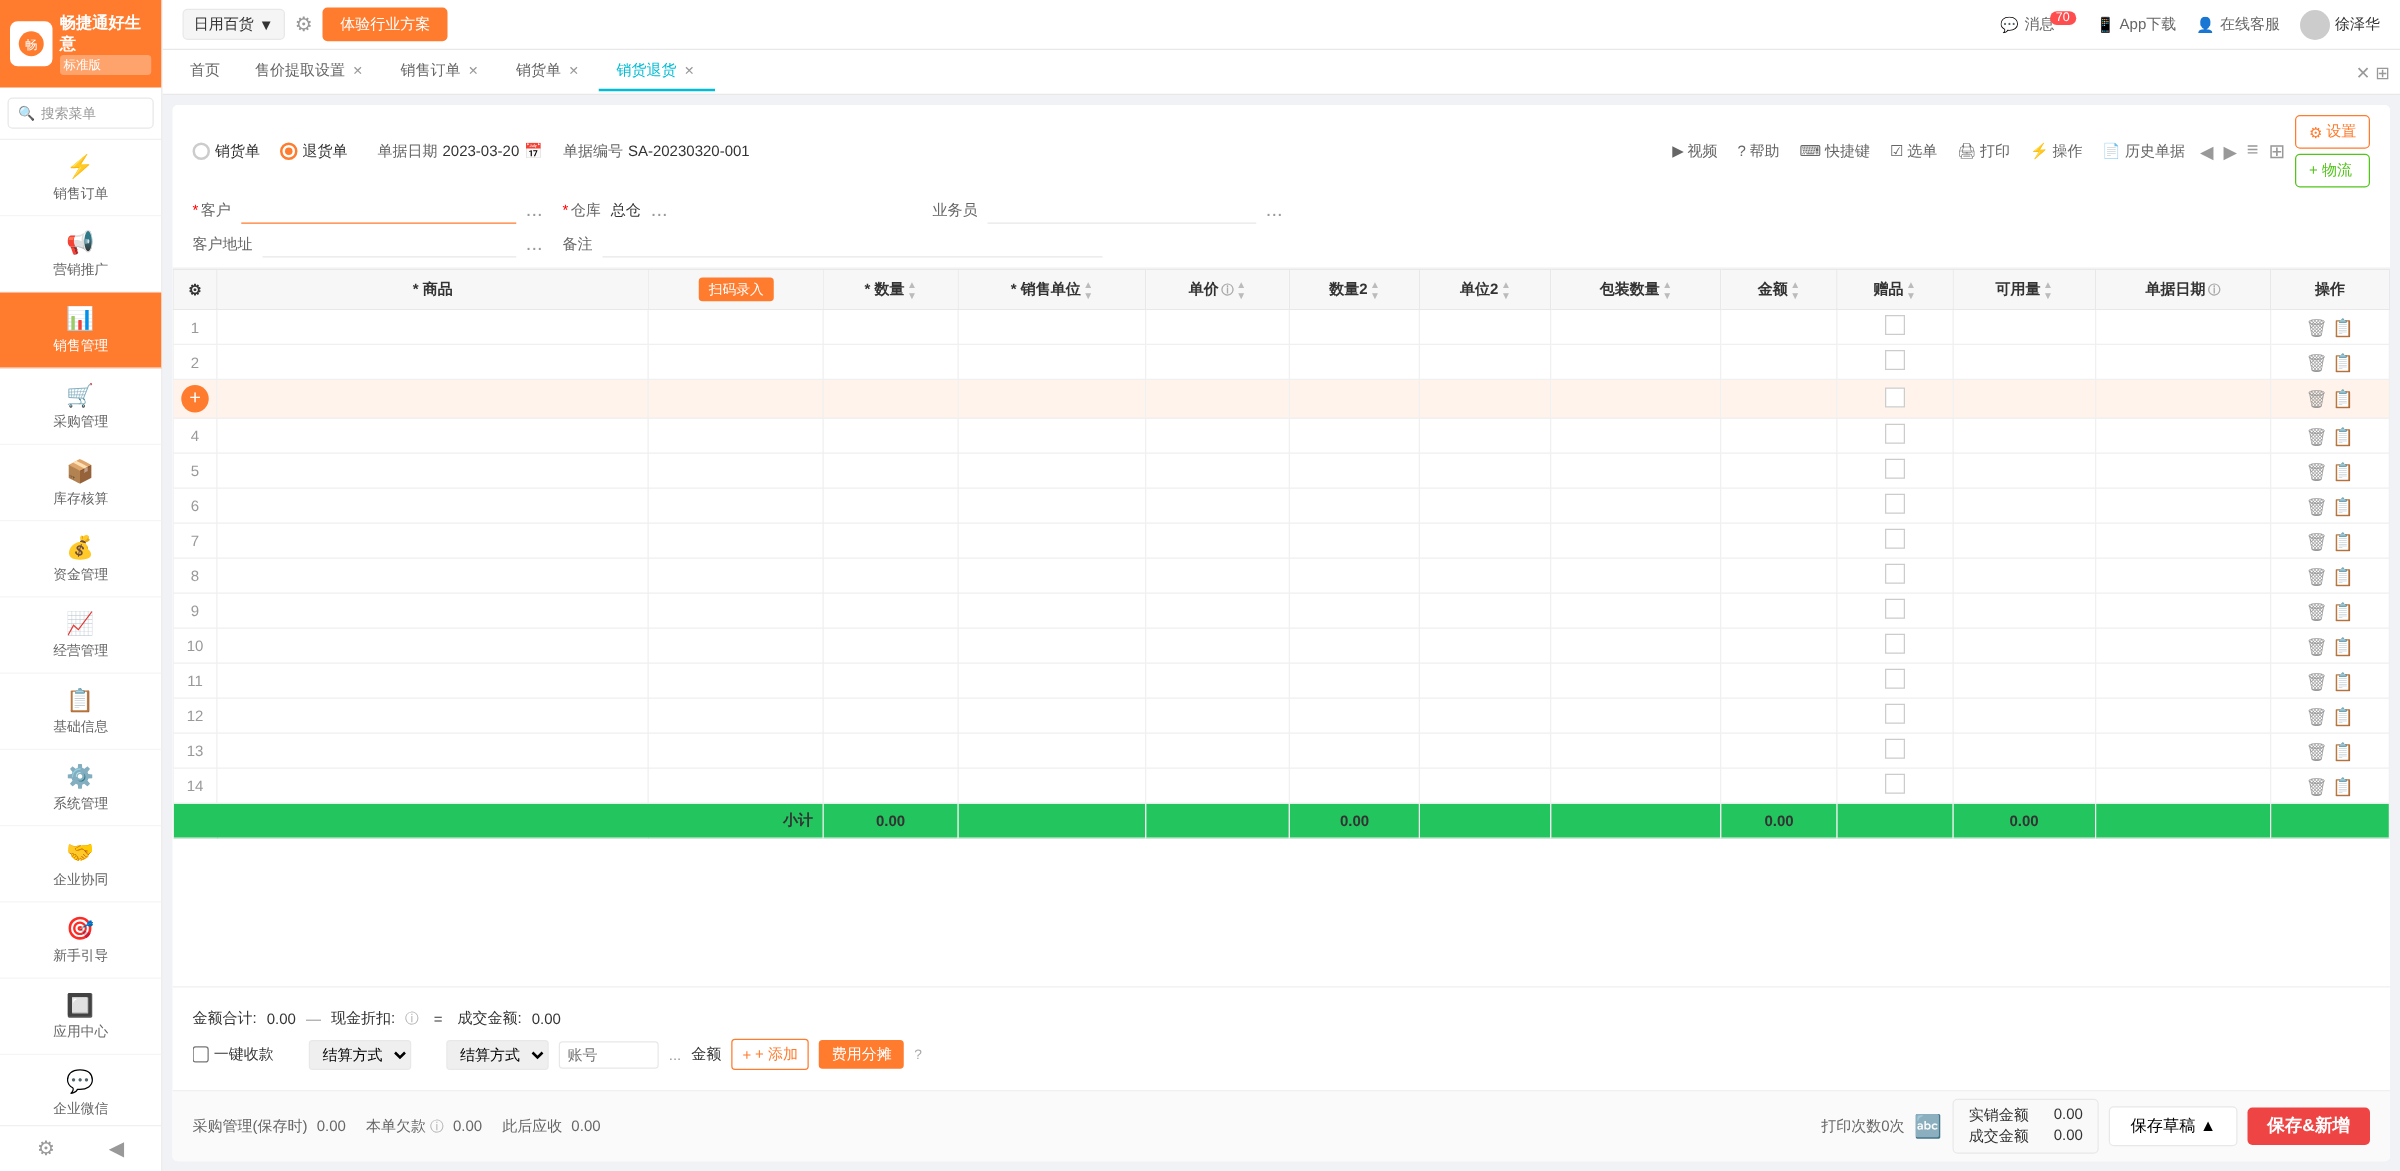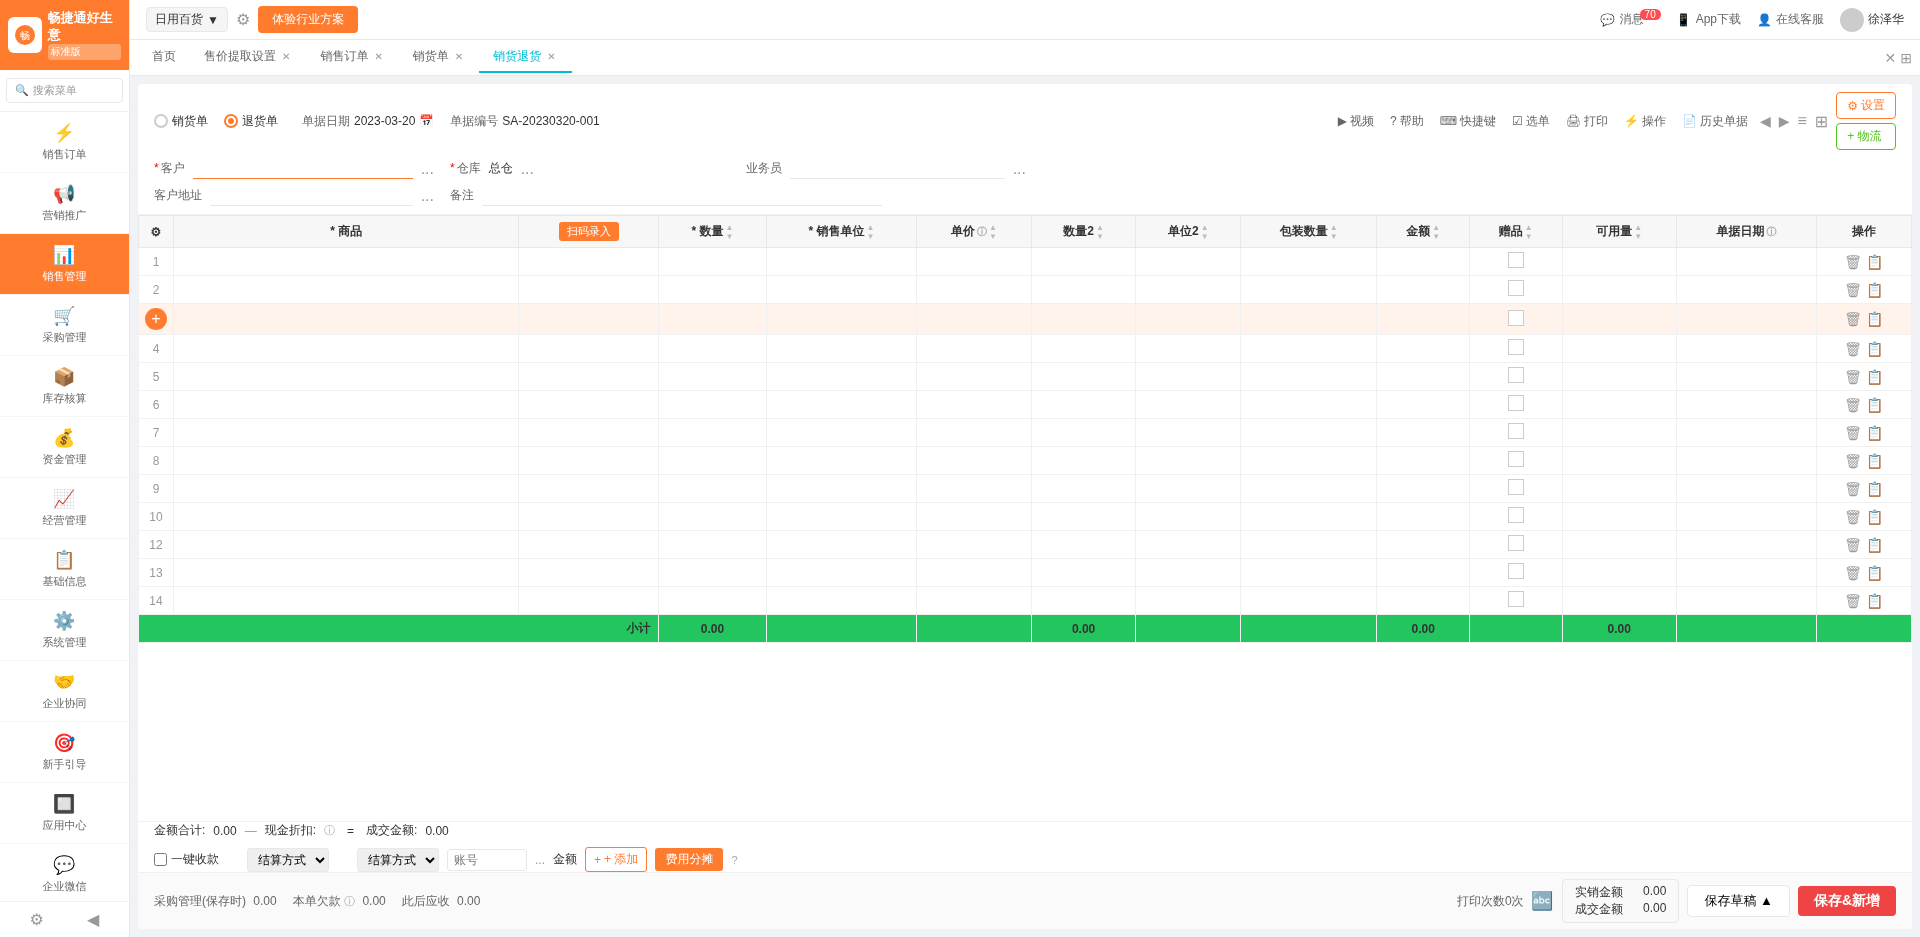--- a/index.html
+++ b/index.html
@@ -85,21 +85,21 @@
     .scan-btn { background: #ff7b2e; color: #fff; border: none; border-radius: 3px; padding: 2px 8px; font-size: 11px; cursor: pointer; }
     .col-sort { display: flex; align-items: center; gap: 2px; justify-content: center; }
     .sort-arrows { display: flex; flex-direction: column; font-size: 8px; color: #bbb; }
     .checkbox-cell { width: 16px; height: 16px; border: 1px solid #ccc; display: inline-block; background: #fff; }
     .action-icons { display: flex; gap: 4px; justify-content: center; }
     .icon-btn { background: none; border: none; cursor: pointer; font-size: 14px; color: #999; }
     .sum-row td { background: #22c55e; font-weight: bold; }
     .add-row-btn { width: 22px; height: 22px; background: #ff7b2e; color: #fff; border: none; border-radius: 50%; font-size: 16px; cursor: pointer; display: flex; align-items: center; justify-content: center; }
 
     
-    .form-footer { border-top: 1px solid #f0f0f0; padding: 0 16px; }
+    .form-footer { border-top: 1px solid #f0f0f0; padding: 16px 16px; }
     .footer-row1 { display: flex; align-items: center; gap: 16px; margin-bottom: 8px; }
     .footer-amount { display: flex; align-items: center; gap: 8px; font-size: 12px; }
     .footer-minus { color: #999; }
     .footer-row2 { display: flex; align-items: center; gap: 8px; }
     .footer-checkbox { display: flex; align-items: center; gap: 4px; font-size: 12px; }
     .footer-select { border: 1px solid #e8e8e8; border-radius: 3px; padding: 3px 6px; font-size: 12px; margin-left: 20px; }
     .footer-input { border: 1px solid #e8e8e8; border-radius: 3px; padding: 3px 6px; font-size: 12px; width: 80px; }
     .add-btn { background: none; border: 1px solid #ff7b2e; color: #ff7b2e; border-radius: 3px; padding: 3px 8px; font-size: 12px; cursor: pointer; display: flex; align-items: center; gap: 3px; }
     .fee-btn { background: #ff7b2e; color: #fff; border: none; border-radius: 3px; padding: 3px 10px; font-size: 12px; cursor: pointer; }
     .bottom-bar { display: flex; align-items: center; justify-content: space-between; border-top: 1px solid #f0f0f0; padding: 6px 16px; background: #fafafa; }
@@ -670,20 +670,41 @@
                 <td></td>
                 <td></td>
                 <td>
                   <div class="action-icons">
                     <button class="icon-btn">🗑</button>
                     <button class="icon-btn">📋</button>
                   </div>
                 </td>
               </tr>
               <tr>
+                <td class="row-num">11</td>
+                <td></td>
+                <td></td>
+                <td></td>
+                <td></td>
+                <td></td>
+                <td></td>
+                <td></td>
+                <td></td>
+                <td></td>
+                <td><span class="checkbox-cell"></span></td>
+                <td></td>
+                <td></td>
+                <td>
+                  <div class="action-icons">
+                    <button class="icon-btn">🗑</button>
+                    <button class="icon-btn">📋</button>
+                  </div>
+                </td>
+              </tr>
+              <tr>
                 <td class="row-num">12</td>
                 <td></td>
                 <td></td>
                 <td></td>
                 <td></td>
                 <td></td>
                 <td></td>
                 <td></td>
                 <td></td>
                 <td></td>

